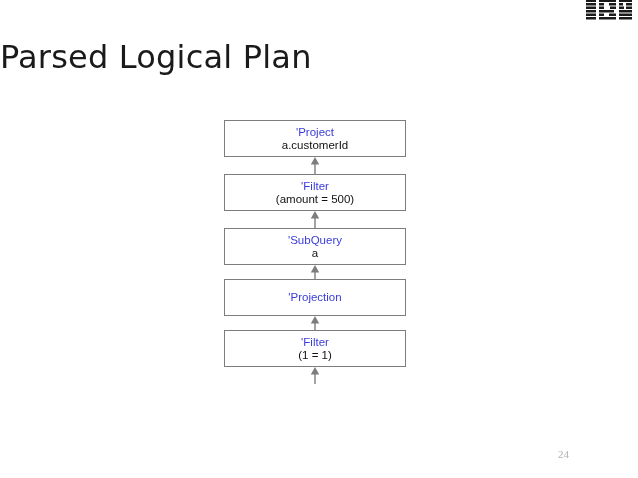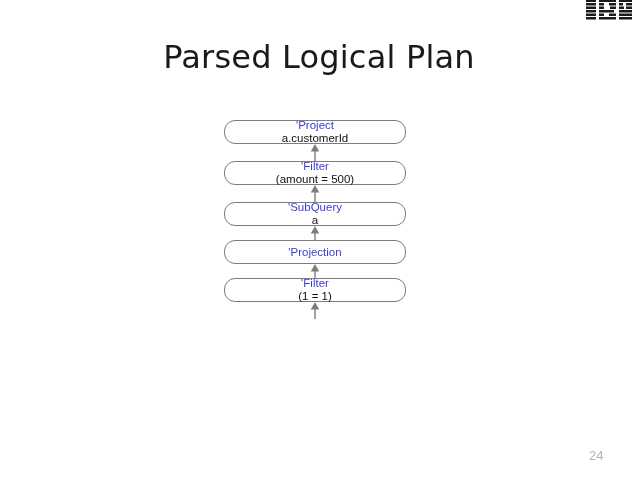--- a/index.html
+++ b/index.html
@@ -23,43 +23,42 @@
     width: 46px;
     height: 26px;
   }
 
   
   .slide-title {
     position: absolute;
     top: 38px;
     left: 0;
     width: 638px;
-    text-align: center;
     font-size: 32px;
     font-weight: 400;
     color: #1a1a1a;
     letter-spacing: 0.2px;
     font-family: "DejaVu Sans", sans-serif;
   }
 
   
   .plan-diagram {
     position: absolute;
     top: 120px;
     left: 224px;
     width: 182px;
   }
 
   .plan-node {
     position: relative;
     box-sizing: border-box;
     width: 182px;
-    height: 24px;
+    height: 37px;
     border: 1px solid #7d7d7d;
-    border-radius: 11px;
+    border-radius: 0;
     background: #ffffff;
     display: flex;
     flex-direction: column;
     align-items: center;
     justify-content: center;
     line-height: 1.12;
   }
 
   .node-op {
     font-size: 11.5px;
@@ -82,25 +81,25 @@
     display: block;
   }
   .plan-connector svg {
     display: block;
     margin: 0 auto;
   }
 
   
   .page-number {
     position: absolute;
-    left: 589px;
+    left: 558px;
     top: 448px;
-    font-size: 13px;
+    font-size: 11px;
     color: #b2b2b2;
-    font-family: Liberation Sans, sans-serif;
+    font-family: Liberation Serif, serif;
   }
 </style>
 </head>
 <body>
 
 <div class="ibm-logo">
   <svg viewBox="0 0 92 52" width="46" height="26" aria-label="IBM">
     <g fill="#1a1a1a">
 
       <rect x="0" y="0" width="20" height="5"></rect>

